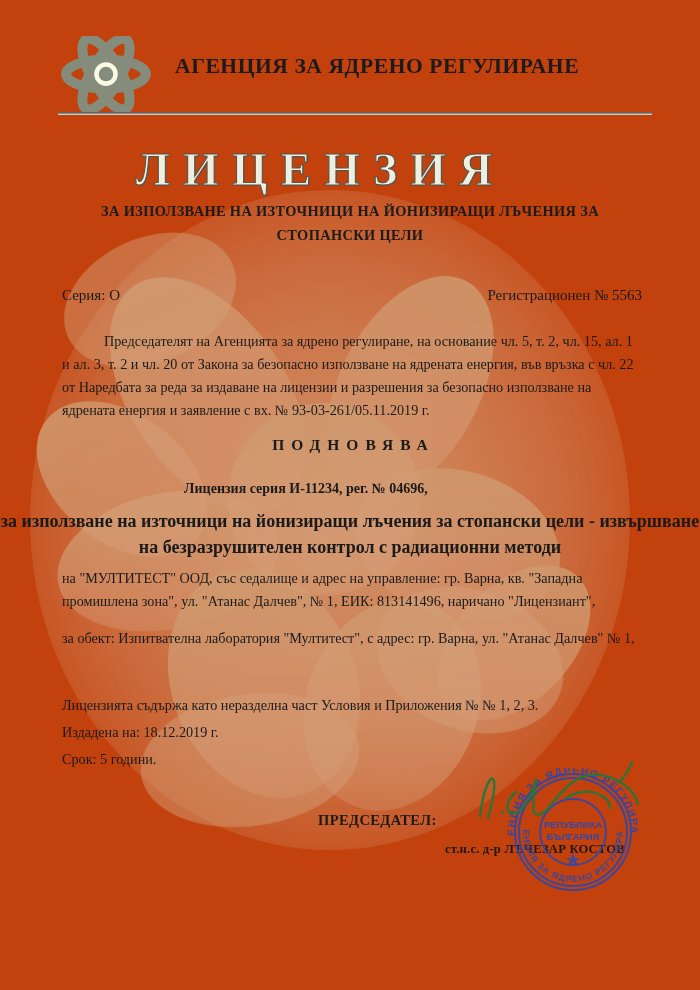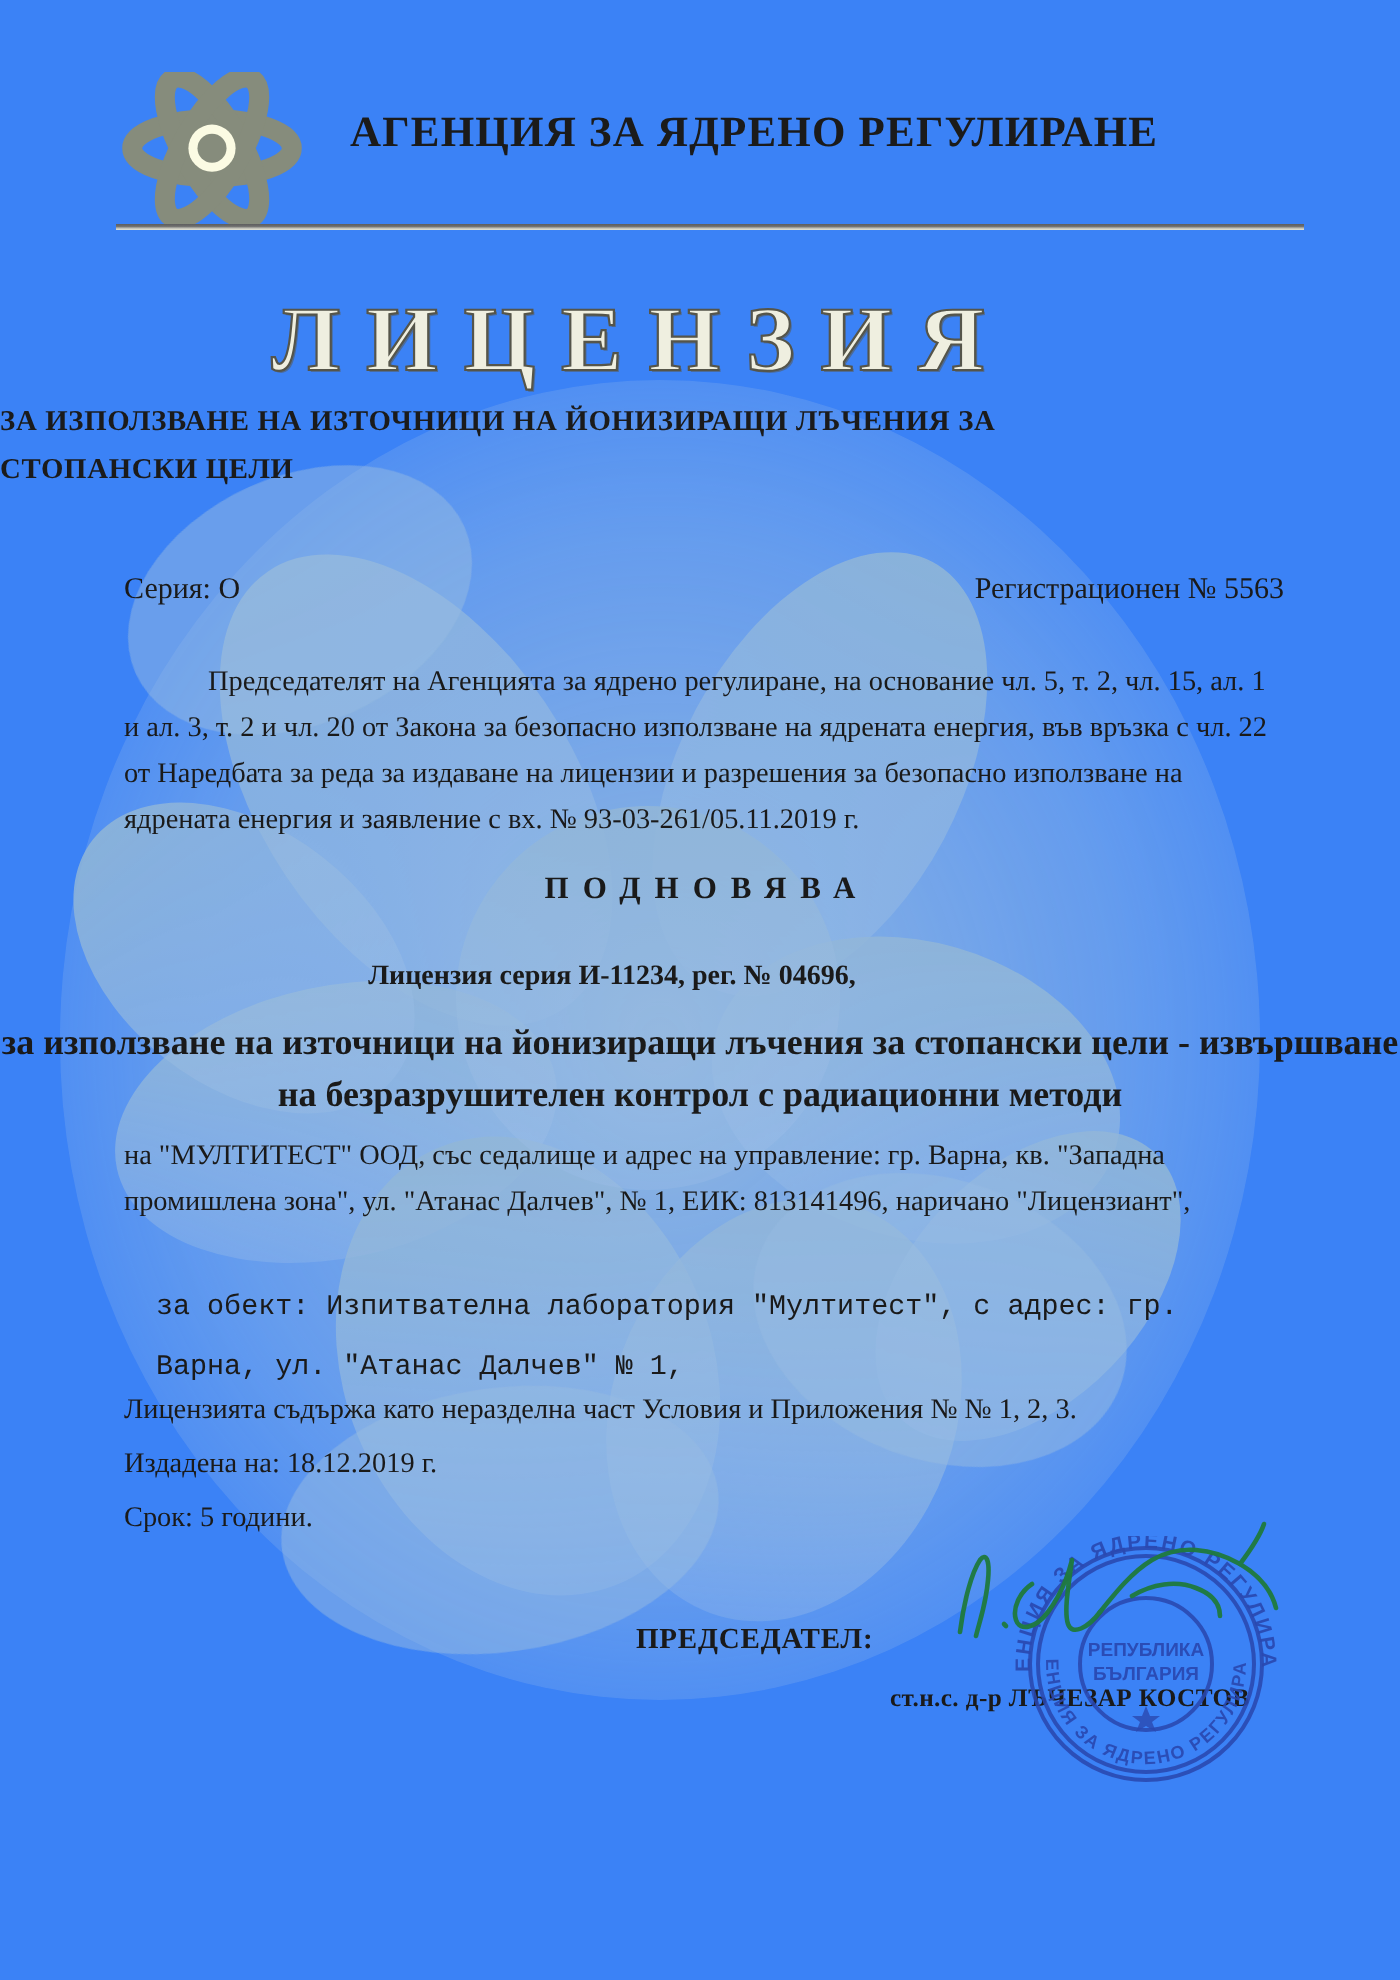--- a/index.html
+++ b/index.html
@@ -13,21 +13,21 @@
     background: #fbfbe3;
     font-family: "Liberation Serif", "DejaVu Serif", serif;
     color: #1a1a1a;
     overflow: hidden;
   }
 
   .page {
     position: relative;
     width: 700px;
     height: 990px;
-    background: #3b82f6;
+    background: #c2410c;
     overflow: hidden;
   }
 
   
   .watermark {
     position: absolute;
     left: 0; top: 0;
     width: 700px; height: 990px;
     pointer-events: none;
     z-index: 0;
@@ -84,20 +84,21 @@
     color: #efefe0;
     -webkit-text-stroke: 1.1px #55554a;
     text-shadow: 1px 1px 0 rgba(90,90,80,0.55);
     z-index: 2;
   }
   .doc-subtitle {
     position: absolute;
     left: 0;
     top: 203px;
     width: 700px;
+    text-align: center;
     font-size: 14.4px;
     font-weight: bold;
     letter-spacing: 0.35px;
     color: #1b1b1b;
     z-index: 2;
   }
   .doc-subtitle .line2 {
     display: block;
     margin-top: 7px;
   }
@@ -169,21 +170,21 @@
   .para-object {
     position: absolute;
     left: 62px;
     width: 583px;
     top: 623px;
     font-size: 14.2px;
     line-height: 30px;
     text-align: left;
     z-index: 2;
   }
-  .para-object p { margin: 16px; font-family: Liberation Mono, monospace; }
+  .para-object p { margin: 0; }
 
   .para-tail {
     position: absolute;
     left: 62px;
     width: 583px;
     top: 692px;
     font-size: 14.2px;
     line-height: 27px;
     text-align: left;
     z-index: 2;

